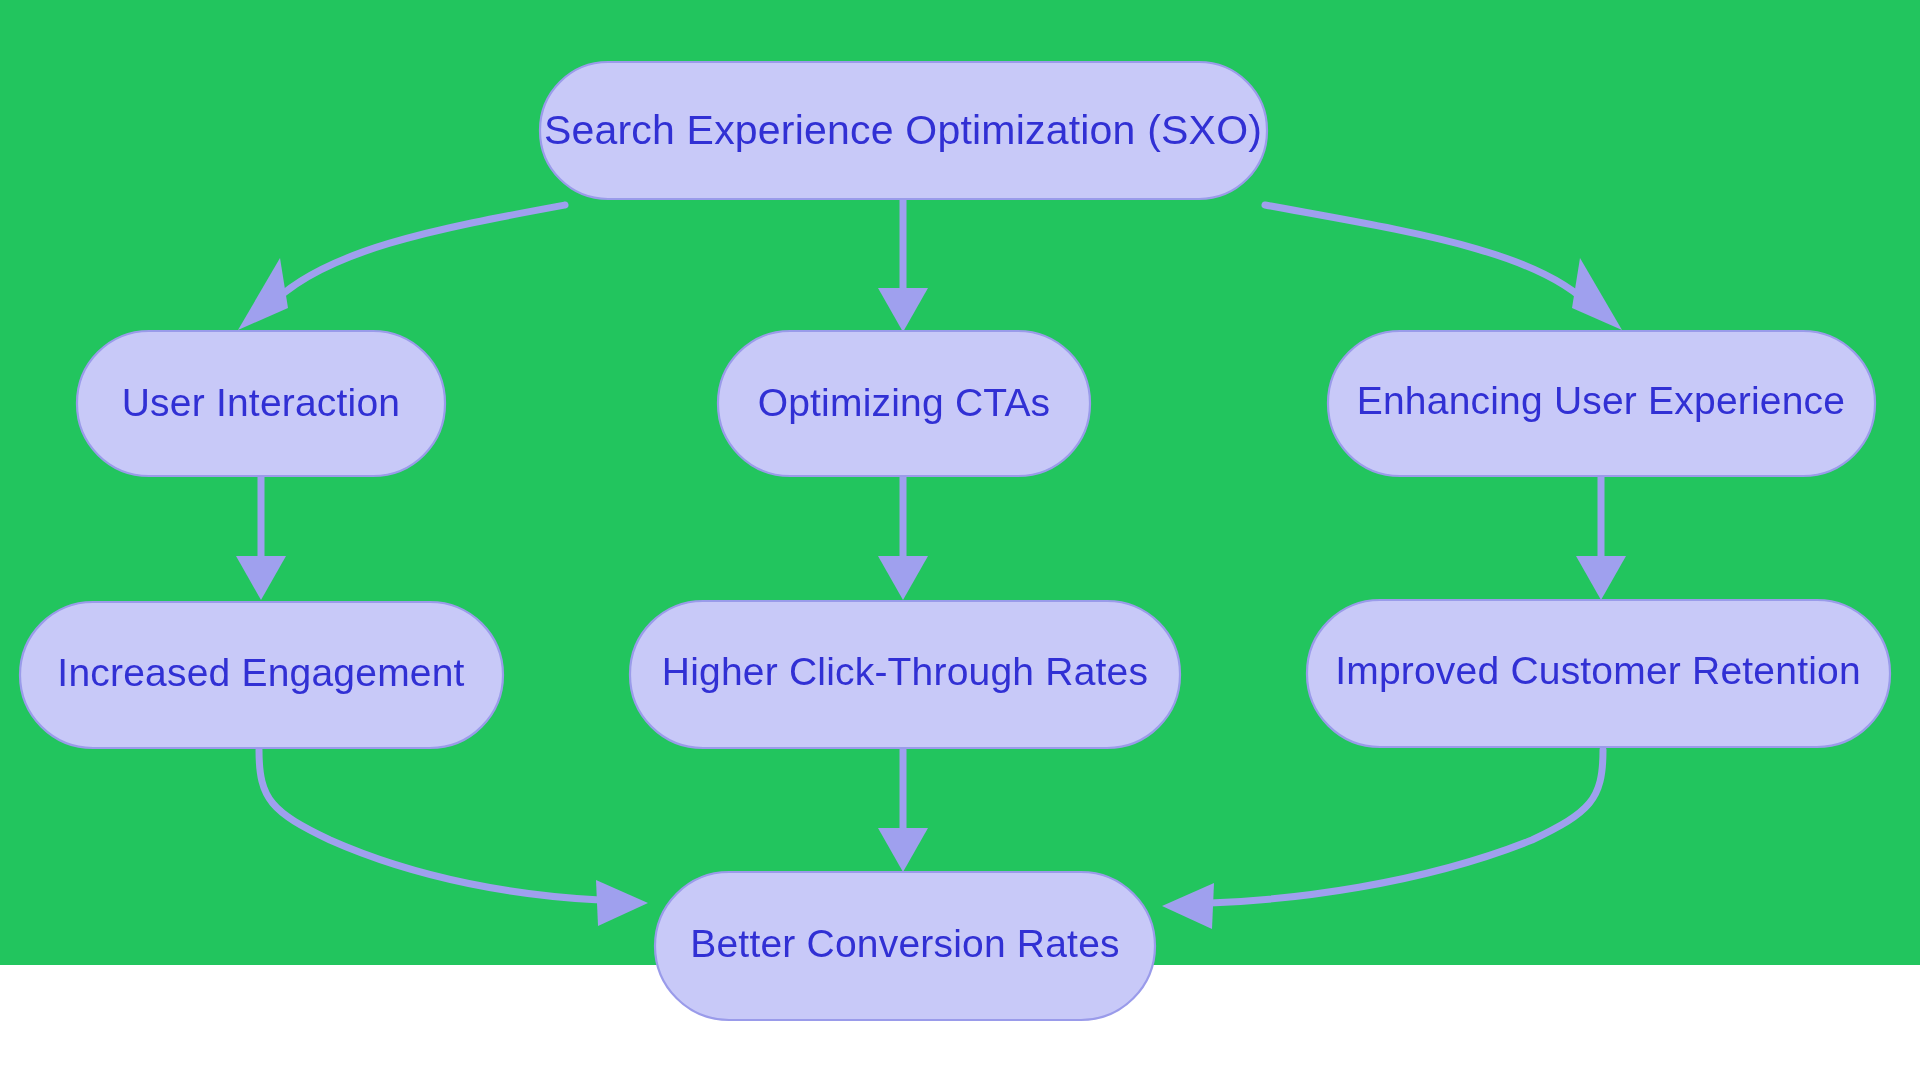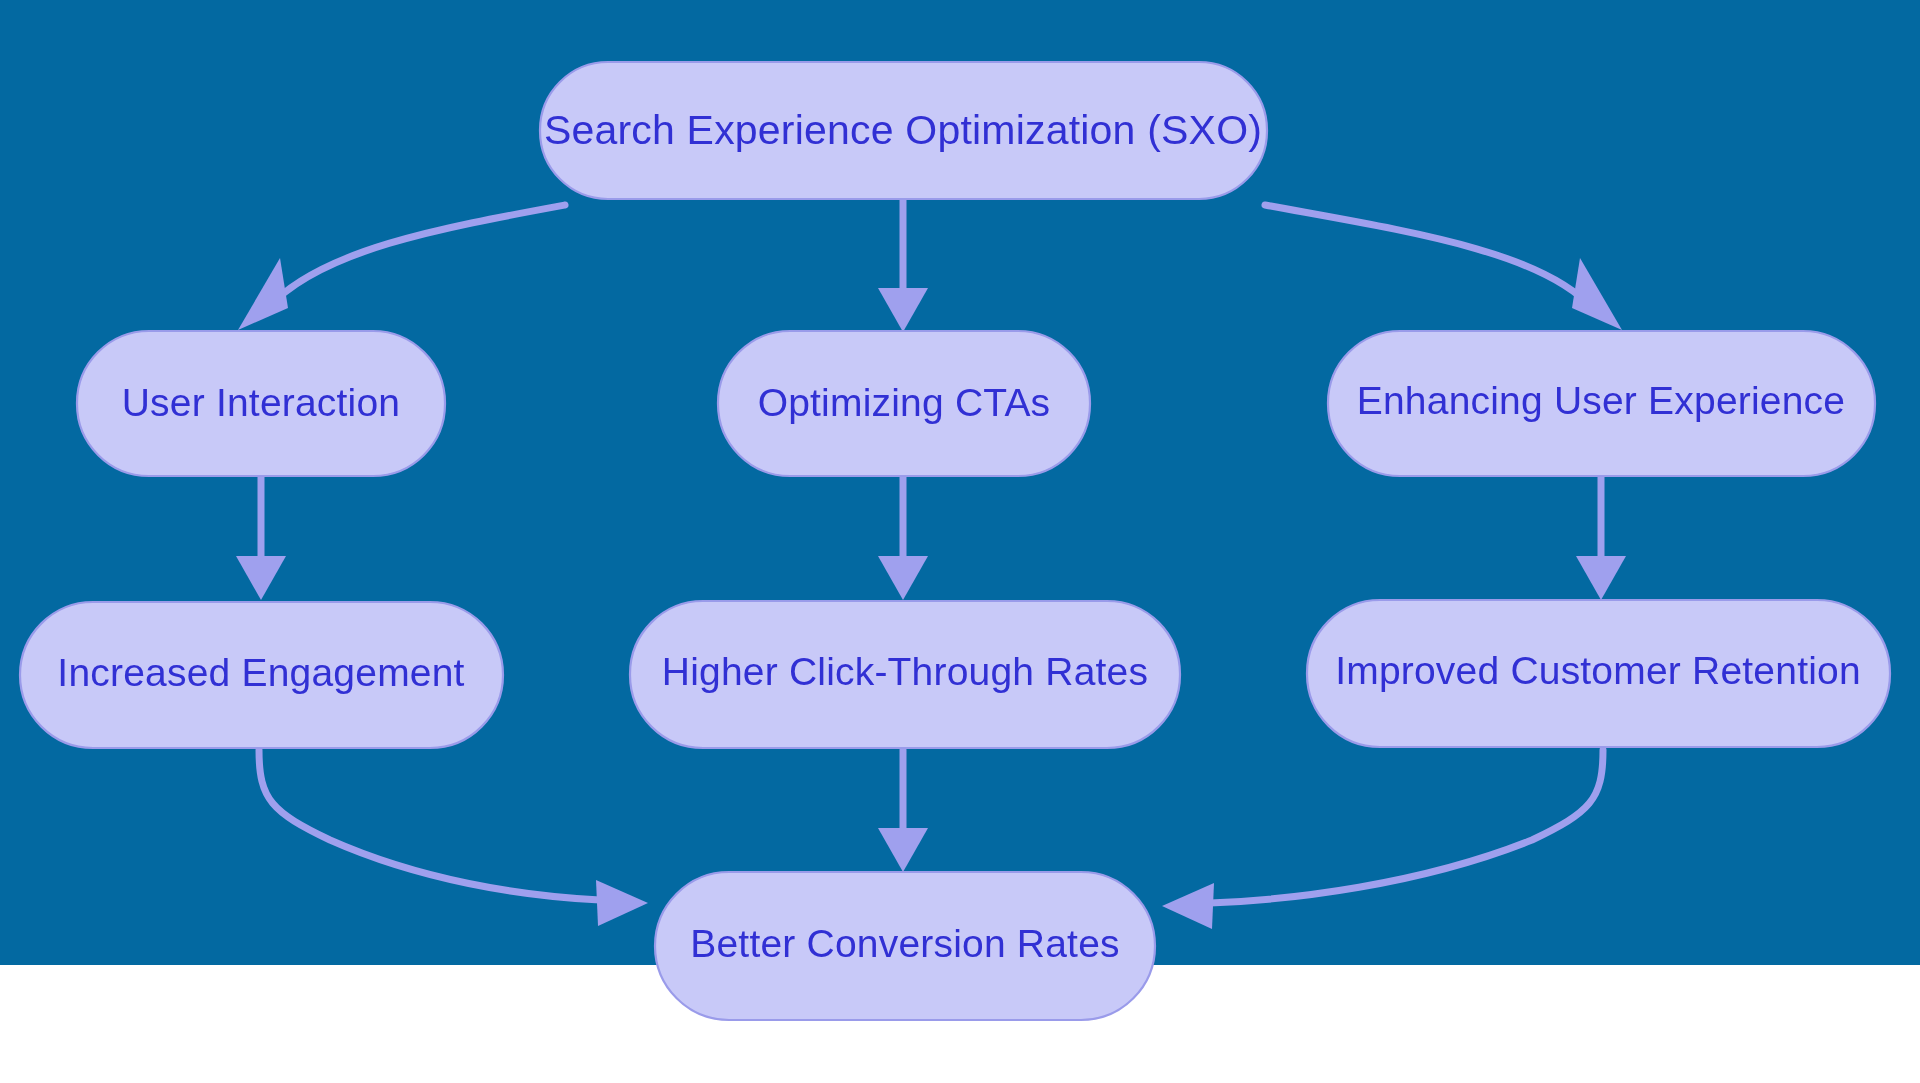--- a/index.html
+++ b/index.html
@@ -10,21 +10,21 @@
   body {
     width: 1920px;
     height: 1083px;
     overflow: hidden;
     font-family: "Liberation Sans", sans-serif;
   }
   #flowchart-root {
     position: relative;
     width: 1920px;
     height: 965px;
-    background: #0369a1;
+    background: #22c55e;
   }
   svg.flow-svg {
     display: block;
     width: 1920px;
     height: 1083px;
   }
   .node-shape {
     fill: #c8c9f8;
     stroke: #9a9bea;
     stroke-width: 2.2;

